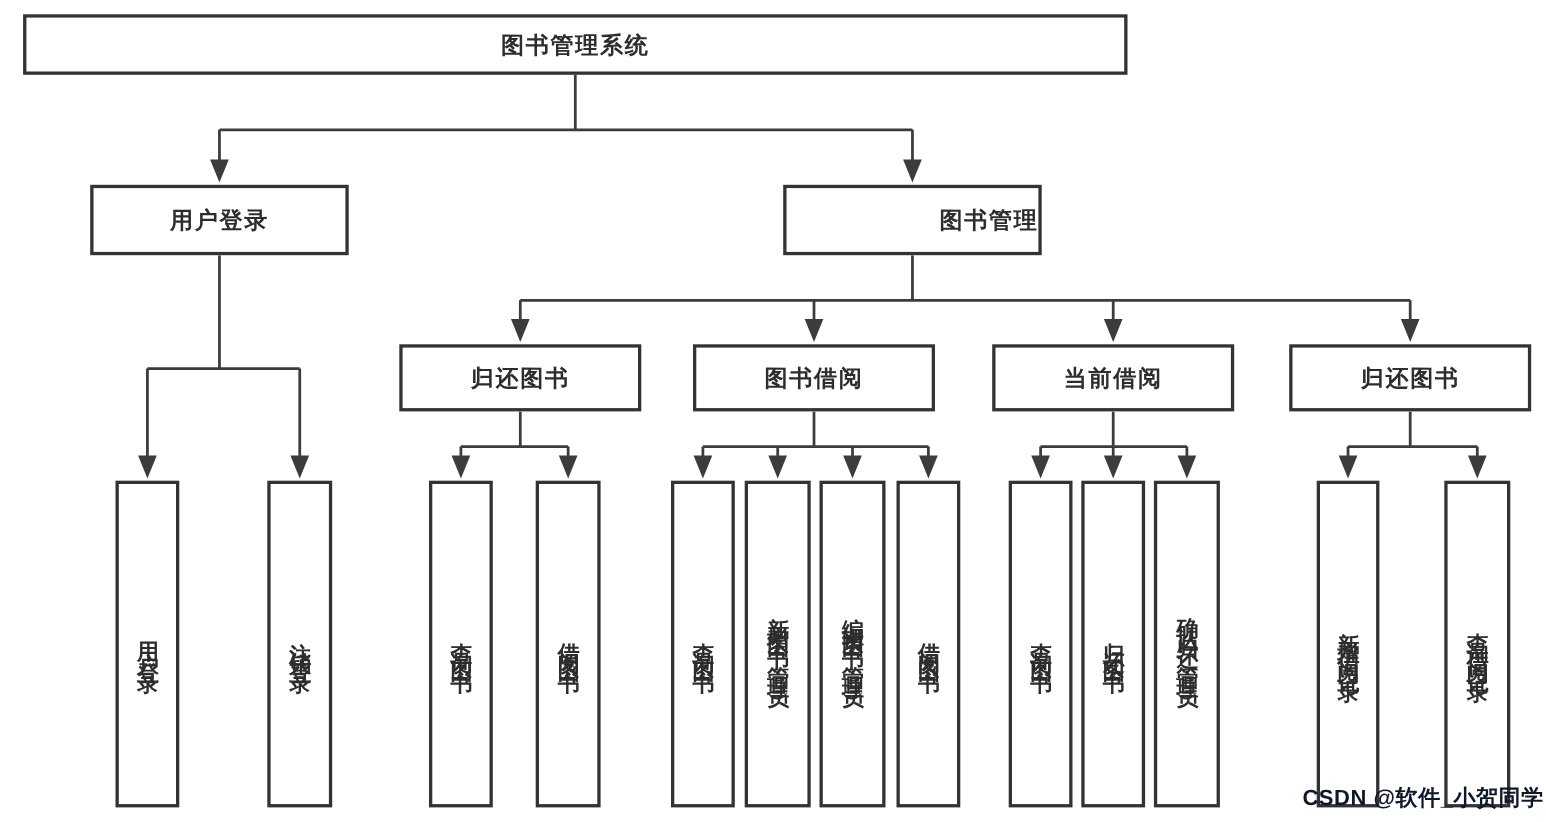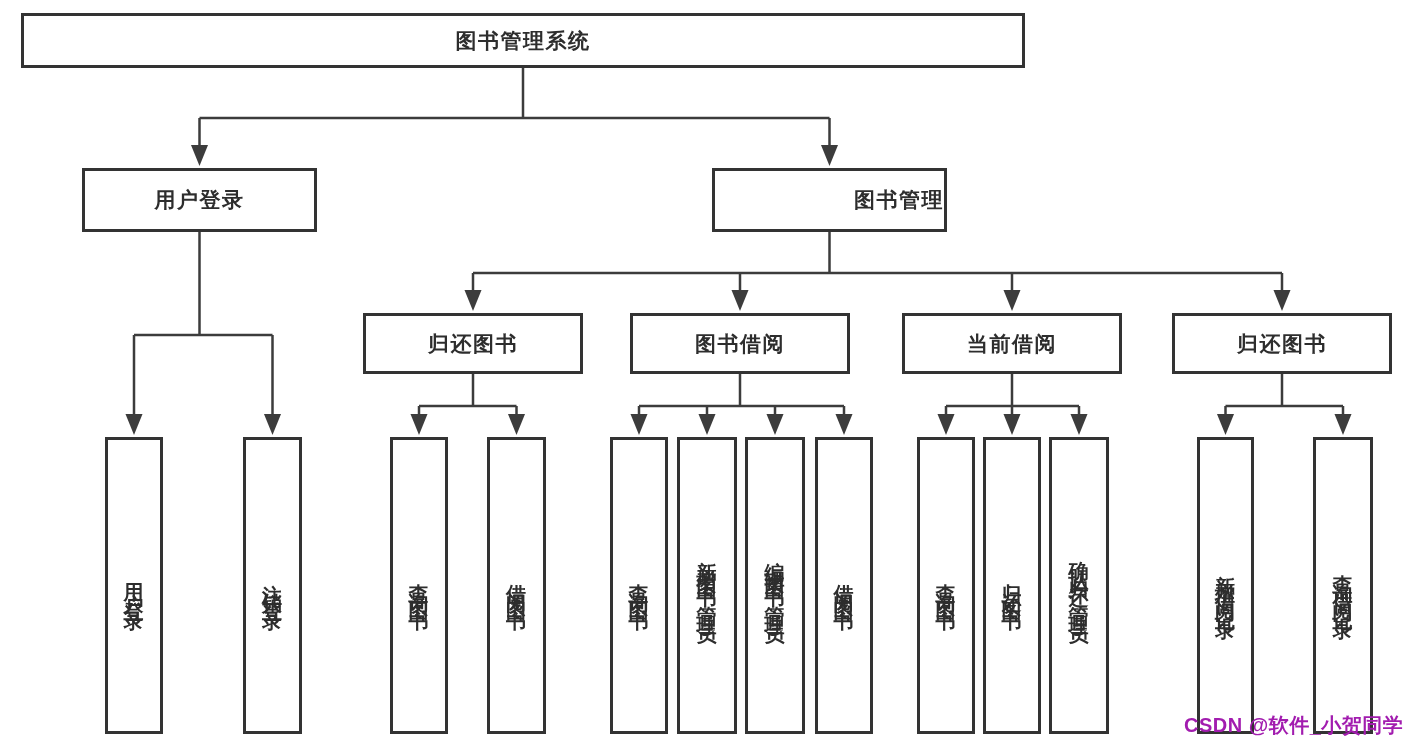--- a/index.html
+++ b/index.html
@@ -12,21 +12,21 @@
     position:absolute;box-sizing:border-box;border:3px solid #333333;background:#ffffff;
     display:flex;align-items:center;justify-content:center;color:#2d2d2d;z-index:2;
   }
   .node.h .label{font-size:21px;letter-spacing:1.5px;white-space:nowrap;}
   .node.v .label{
     writing-mode:vertical-lr;text-orientation:mixed;
     font-size:20px;line-height:1;letter-spacing:9px;white-space:nowrap;
   }
   .watermark{
     position:absolute;left:1184px;top:712px;z-index:5;
-    font-size:20px;color:#a21caf;white-space:nowrap;letter-spacing:0.5px;
+    font-size:20px;color:#0f172a;white-space:nowrap;letter-spacing:0.5px;
   }
 </style>
 </head>
 <body>
 
 <div class="stage">
 
   <svg class="connectors" viewBox="0 0 1405 747" xmlns="http://www.w3.org/2000/svg">
     <g stroke="#3c3c3c" stroke-width="2.5" fill="none">
       <path d="M523 68 V118 M199.5 118 H829.5 M199.5 118 V148 M829.5 118 V148"></path>

